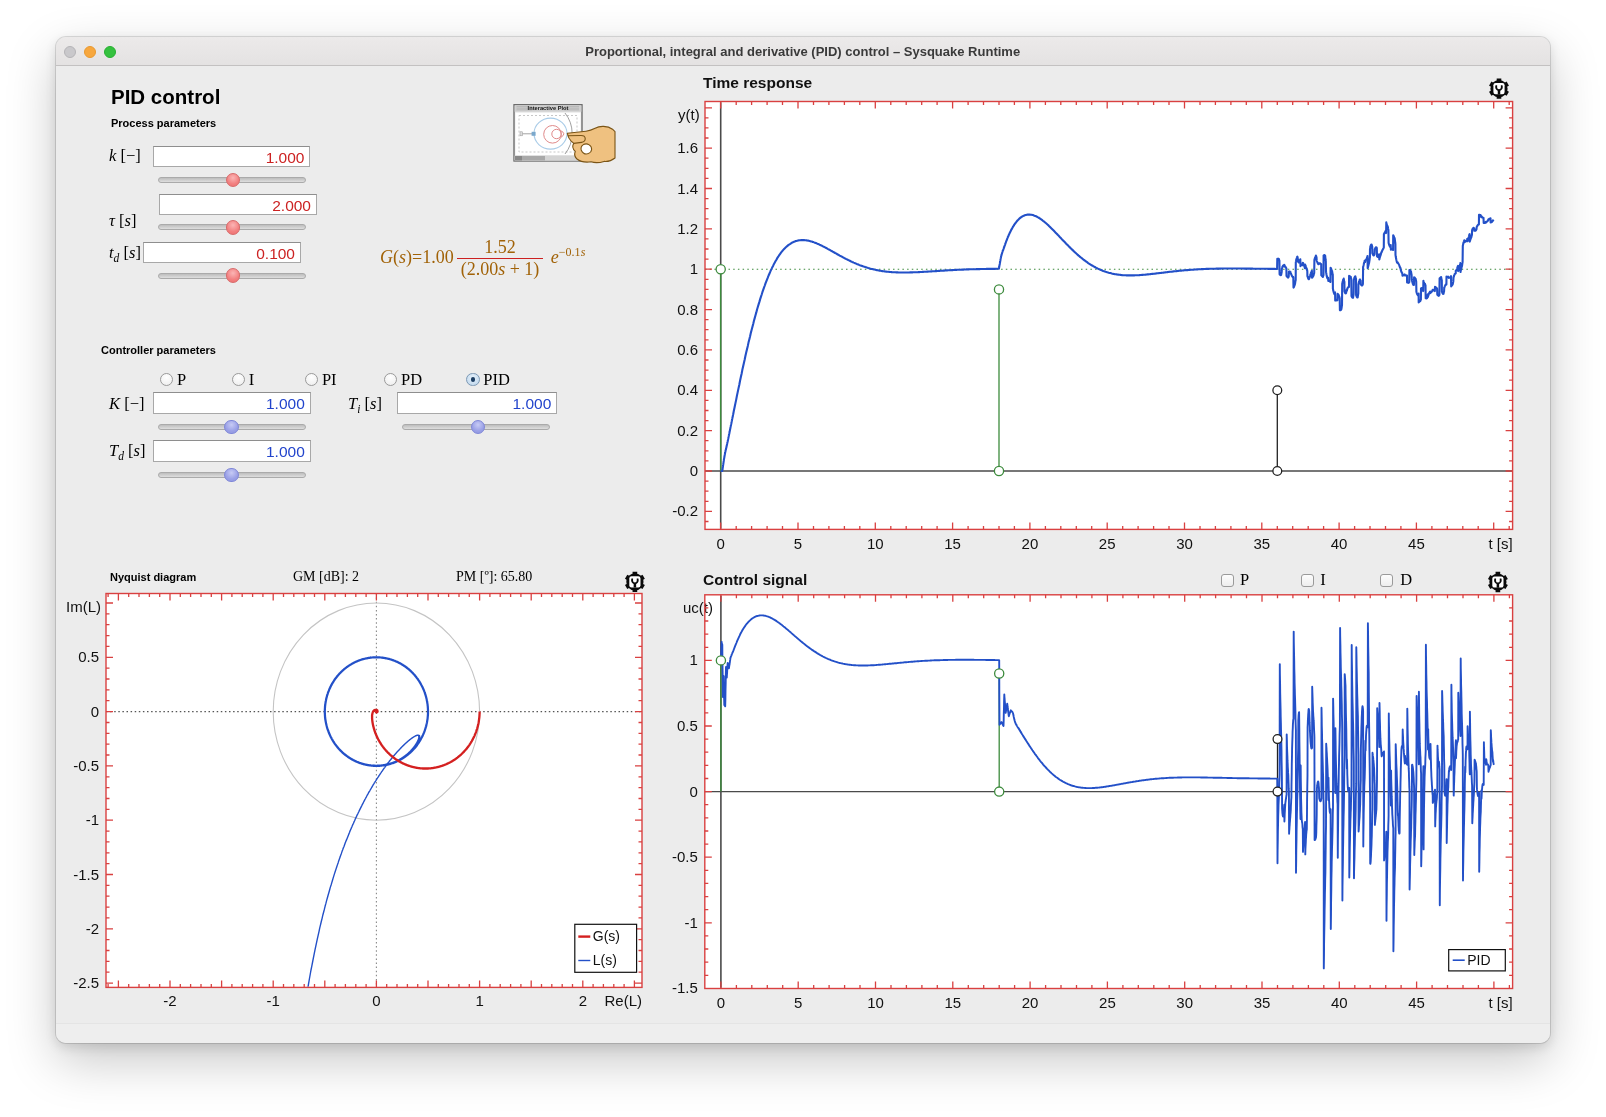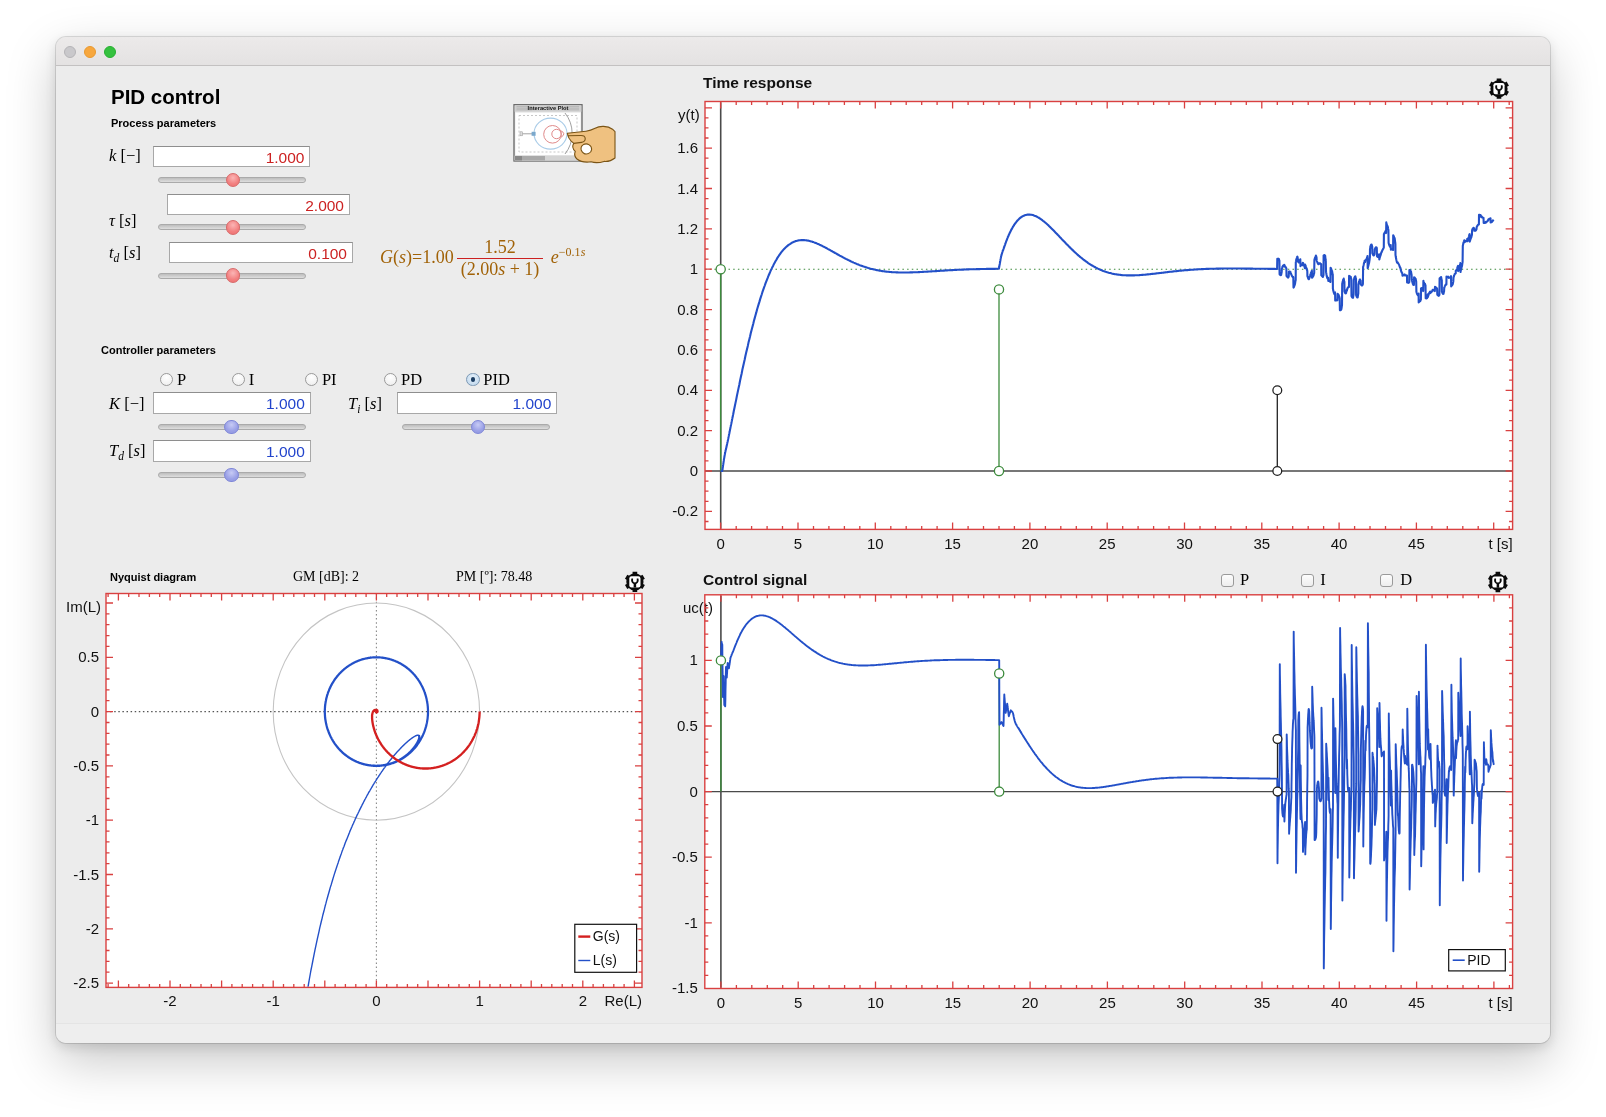--- a/index.html
+++ b/index.html
@@ -50,39 +50,40 @@
 .formula .den { display:block; border-top:1.4px solid #cc2020; padding:0 4px; }
 .formula sup { font-size:12px; }
 .gmpm { position:absolute; font-family:"Liberation Serif", serif; font-size:14px; color:#000; }
 </style></head>
 <body>
 <div id="win">
   <div id="tbar">
     <div class="tl" style="left:8.6px;background:#c9c8cb;border:1px solid #b5b4b7"></div>
     <div class="tl" style="left:28.4px;background:#f7a73e;border:1px solid #e9992f"></div>
     <div class="tl" style="left:48.9px;background:#35c13f;border:1px solid #27b031"></div>
+    <div class="ti">Proportional, integral and derivative (PID) control – Sysquake Runtime</div>
   </div>
   <div id="bstrip"></div>
 </div>
 
 <div class="h1" style="left:111px;top:85px">PID control</div>
 <div class="h2" style="left:111px;top:117px">Process parameters</div>
 
 <div class="lab" style="left:109px;top:146px"><i>k</i> [−]</div>
 <div class="fld r" style="left:153.2px;top:145.6px;width:157.3px">1.000</div>
 <div class="trk" style="left:158.3px;top:177.2px;width:147.3px"></div>
 <div class="th red" style="left:225.5px;top:172.9px"></div>
 
 <div class="lab" style="left:109px;top:211px"><i>τ</i> [<i>s</i>]</div>
-<div class="fld r" style="left:167px;top:193.7px;width:183px">2.000</div>
+<div class="fld r" style="left:159px;top:193.7px;width:158px">2.000</div>
 <div class="trk" style="left:158.3px;top:224.4px;width:147.3px"></div>
 <div class="th red" style="left:225.5px;top:220.1px"></div>
 
 <div class="lab" style="left:109px;top:242.6px"><i>t</i><sub><i>d</i></sub> [<i>s</i>]</div>
-<div class="fld r" style="left:169px;top:241.8px;width:184px">0.100</div>
+<div class="fld r" style="left:143px;top:241.8px;width:158px">0.100</div>
 <div class="trk" style="left:158.3px;top:272.6px;width:147.3px"></div>
 <div class="th red" style="left:225.5px;top:268.3px"></div>
 
 <div class="formula"><i>G</i>(<i>s</i>)=1.00<span class="frac"><span class="num">1.52</span><span class="den">(2.00<i>s</i> + 1)</span></span>&nbsp;<i>e</i><sup>−0.1<i>s</i></sup></div>
 
 <svg class="abs" style="left:508px;top:100px" width="112" height="66" viewBox="0 0 112 66">
 <rect x="6" y="4.7" width="68" height="56.3" fill="#e9e9e9" stroke="#666" stroke-width="1.3"></rect>
 <rect x="6.6" y="5.3" width="66.8" height="6.4" fill="#cfcfcf"></rect>
 <g stroke="#adadad" stroke-width="0.7">
 <line x1="8.5" y1="6.6" x2="24" y2="6.6"></line>
@@ -137,21 +138,21 @@
 <div class="trk" style="left:402px;top:424.2px;width:148px"></div>
 <div class="th blu" style="left:470.7px;top:419.9px"></div>
 
 <div class="lab" style="left:109px;top:441.4px"><i>T</i><sub><i>d</i></sub> [<i>s</i>]</div>
 <div class="fld b" style="left:153.2px;top:440.1px;width:157.6px">1.000</div>
 <div class="trk" style="left:158.3px;top:472.2px;width:148px"></div>
 <div class="th blu" style="left:224.2px;top:467.9px"></div>
 
 <div class="h2" style="left:110px;top:571px">Nyquist diagram</div>
 <div class="gmpm" style="left:293px;top:569px">GM [dB]: 2</div>
-<div class="gmpm" style="left:456px;top:569px">PM [º]: 78.48</div>
+<div class="gmpm" style="left:456px;top:569px">PM [º]: 65.80</div>
 
 <div class="cb" style="left:1220.5px;top:573.6px"></div>
 <div class="clab" style="left:1240px;top:570px">P</div>
 <div class="cb" style="left:1300.7px;top:573.6px"></div>
 <div class="clab" style="left:1320.2px;top:570px">I</div>
 <div class="cb" style="left:1379.8px;top:573.6px"></div>
 <div class="clab" style="left:1400.3px;top:570px">D</div>
 
 <svg class="abs" style="left:660px;top:75px" width="860" height="480" viewBox="0 0 860 480">
 <rect x="45.0" y="26.5" width="807.6" height="427.9" fill="#fff" stroke="none"></rect>

